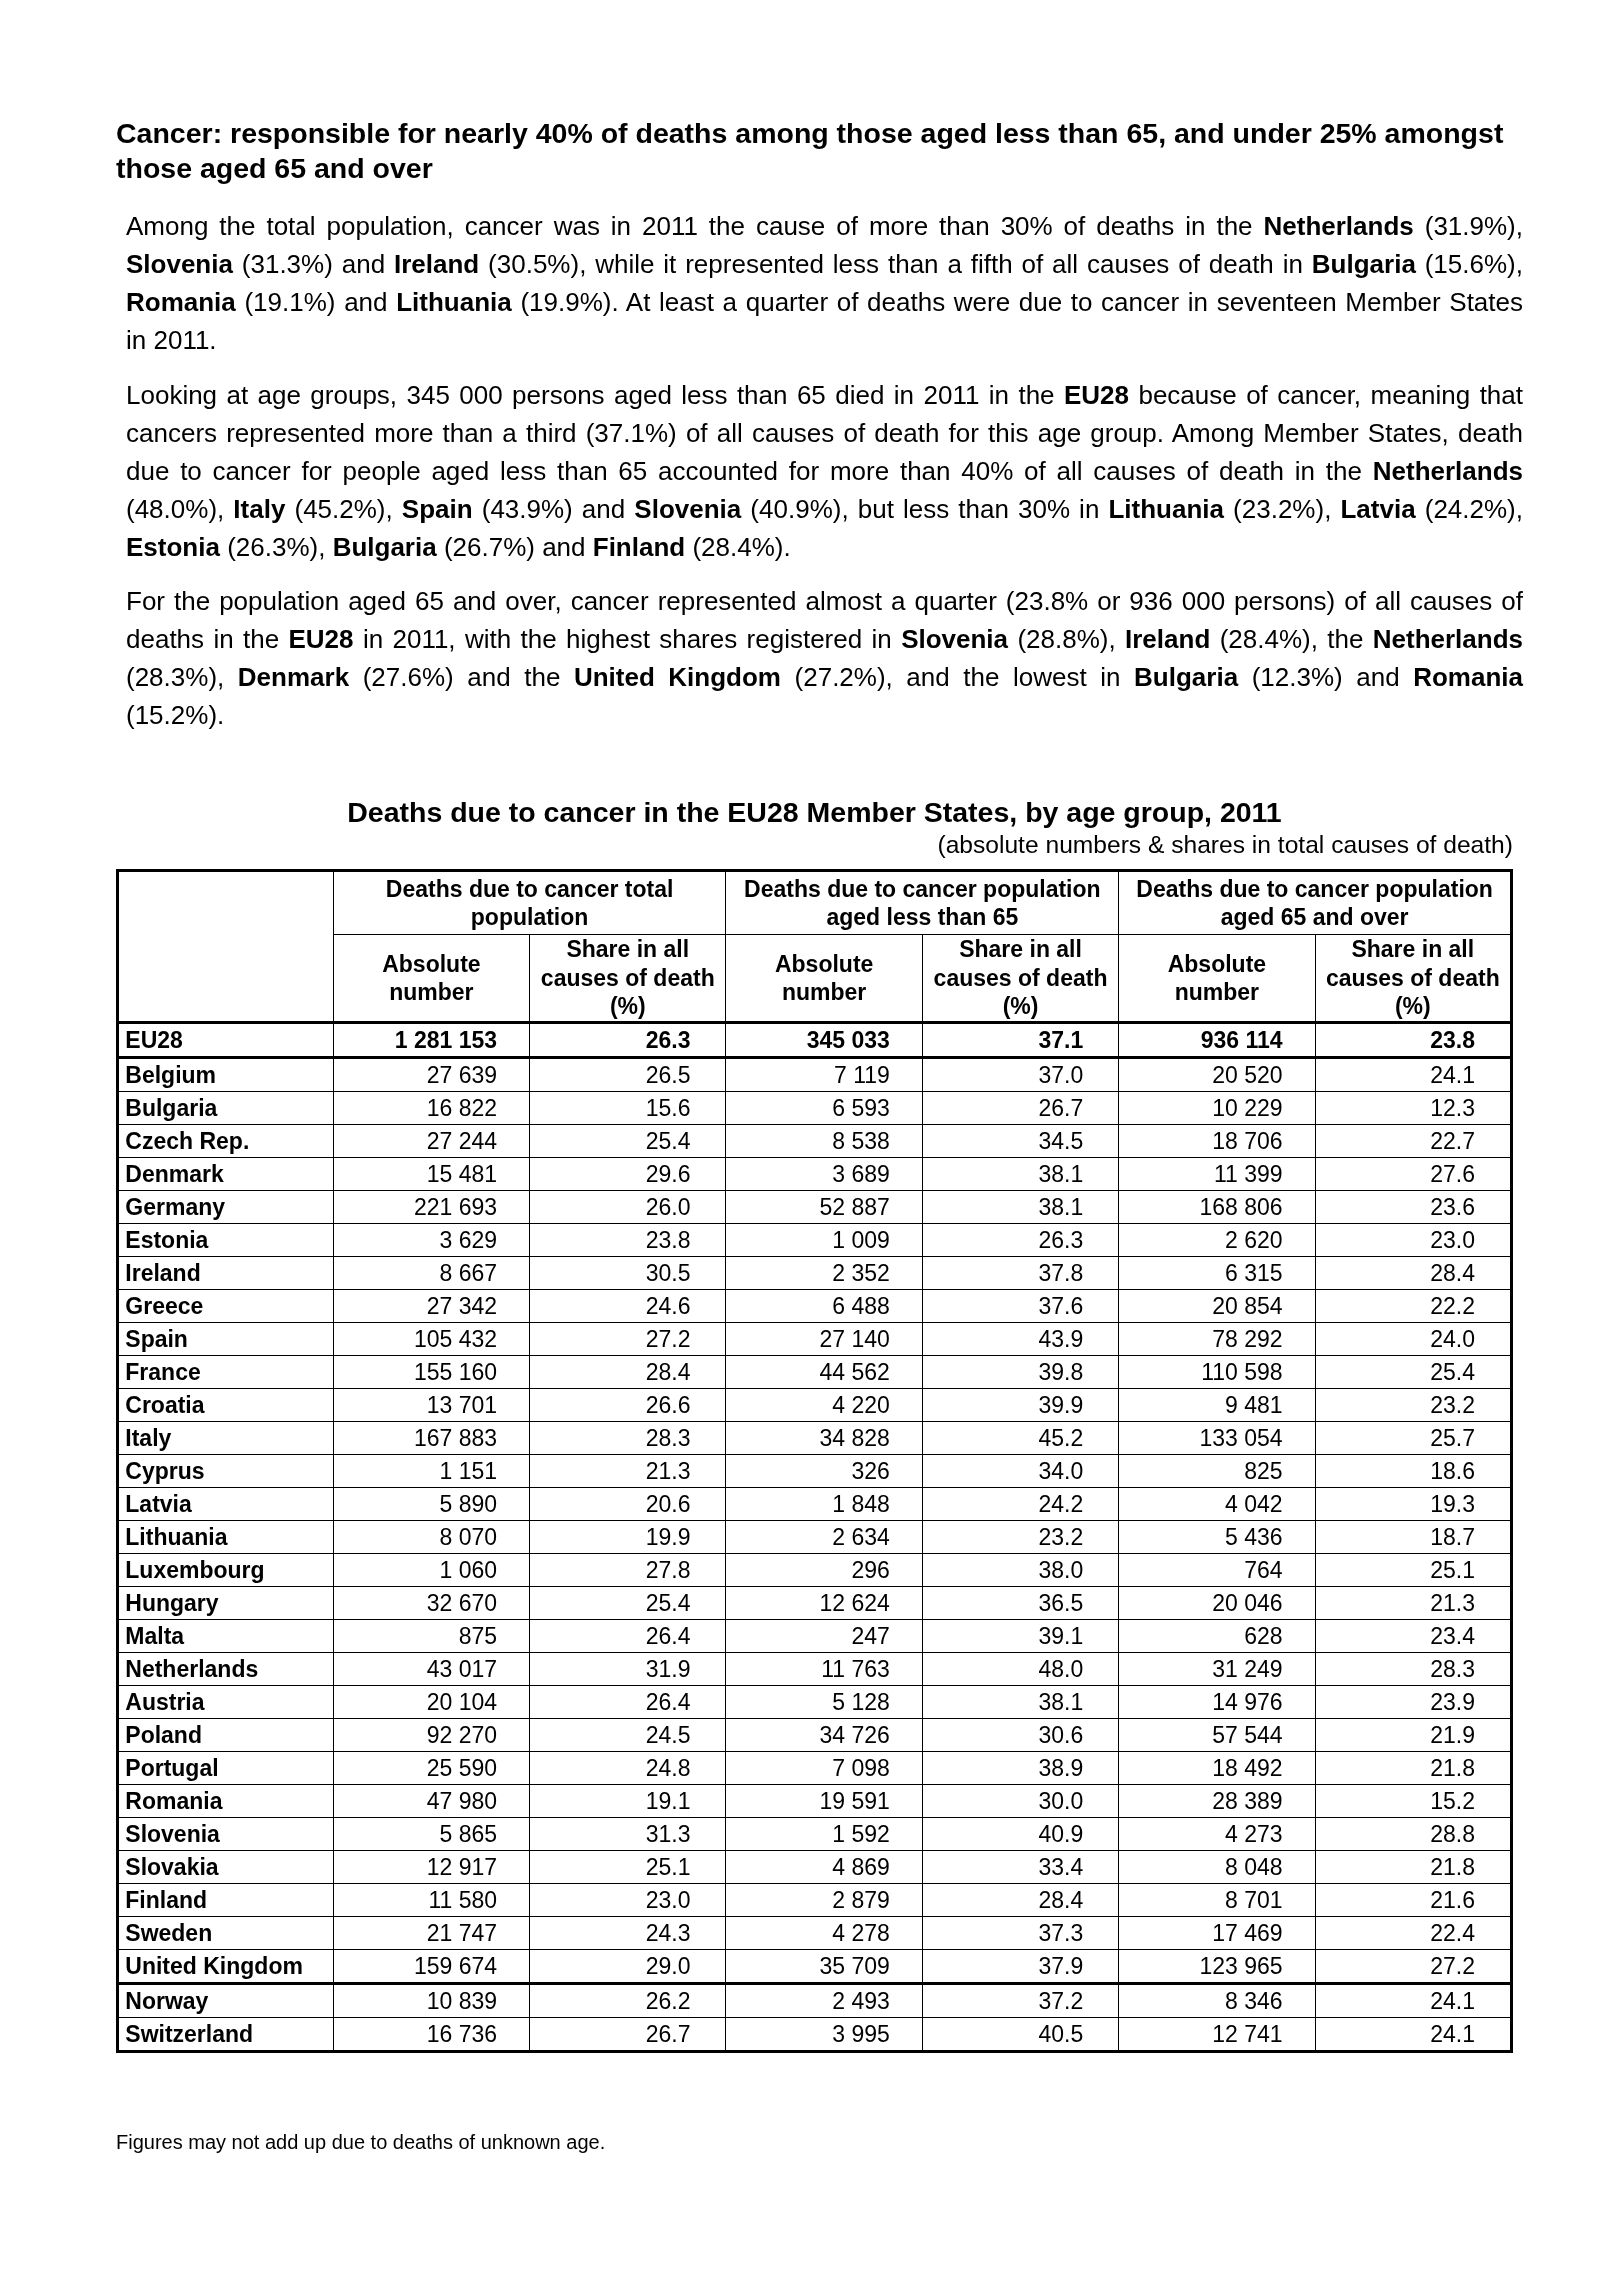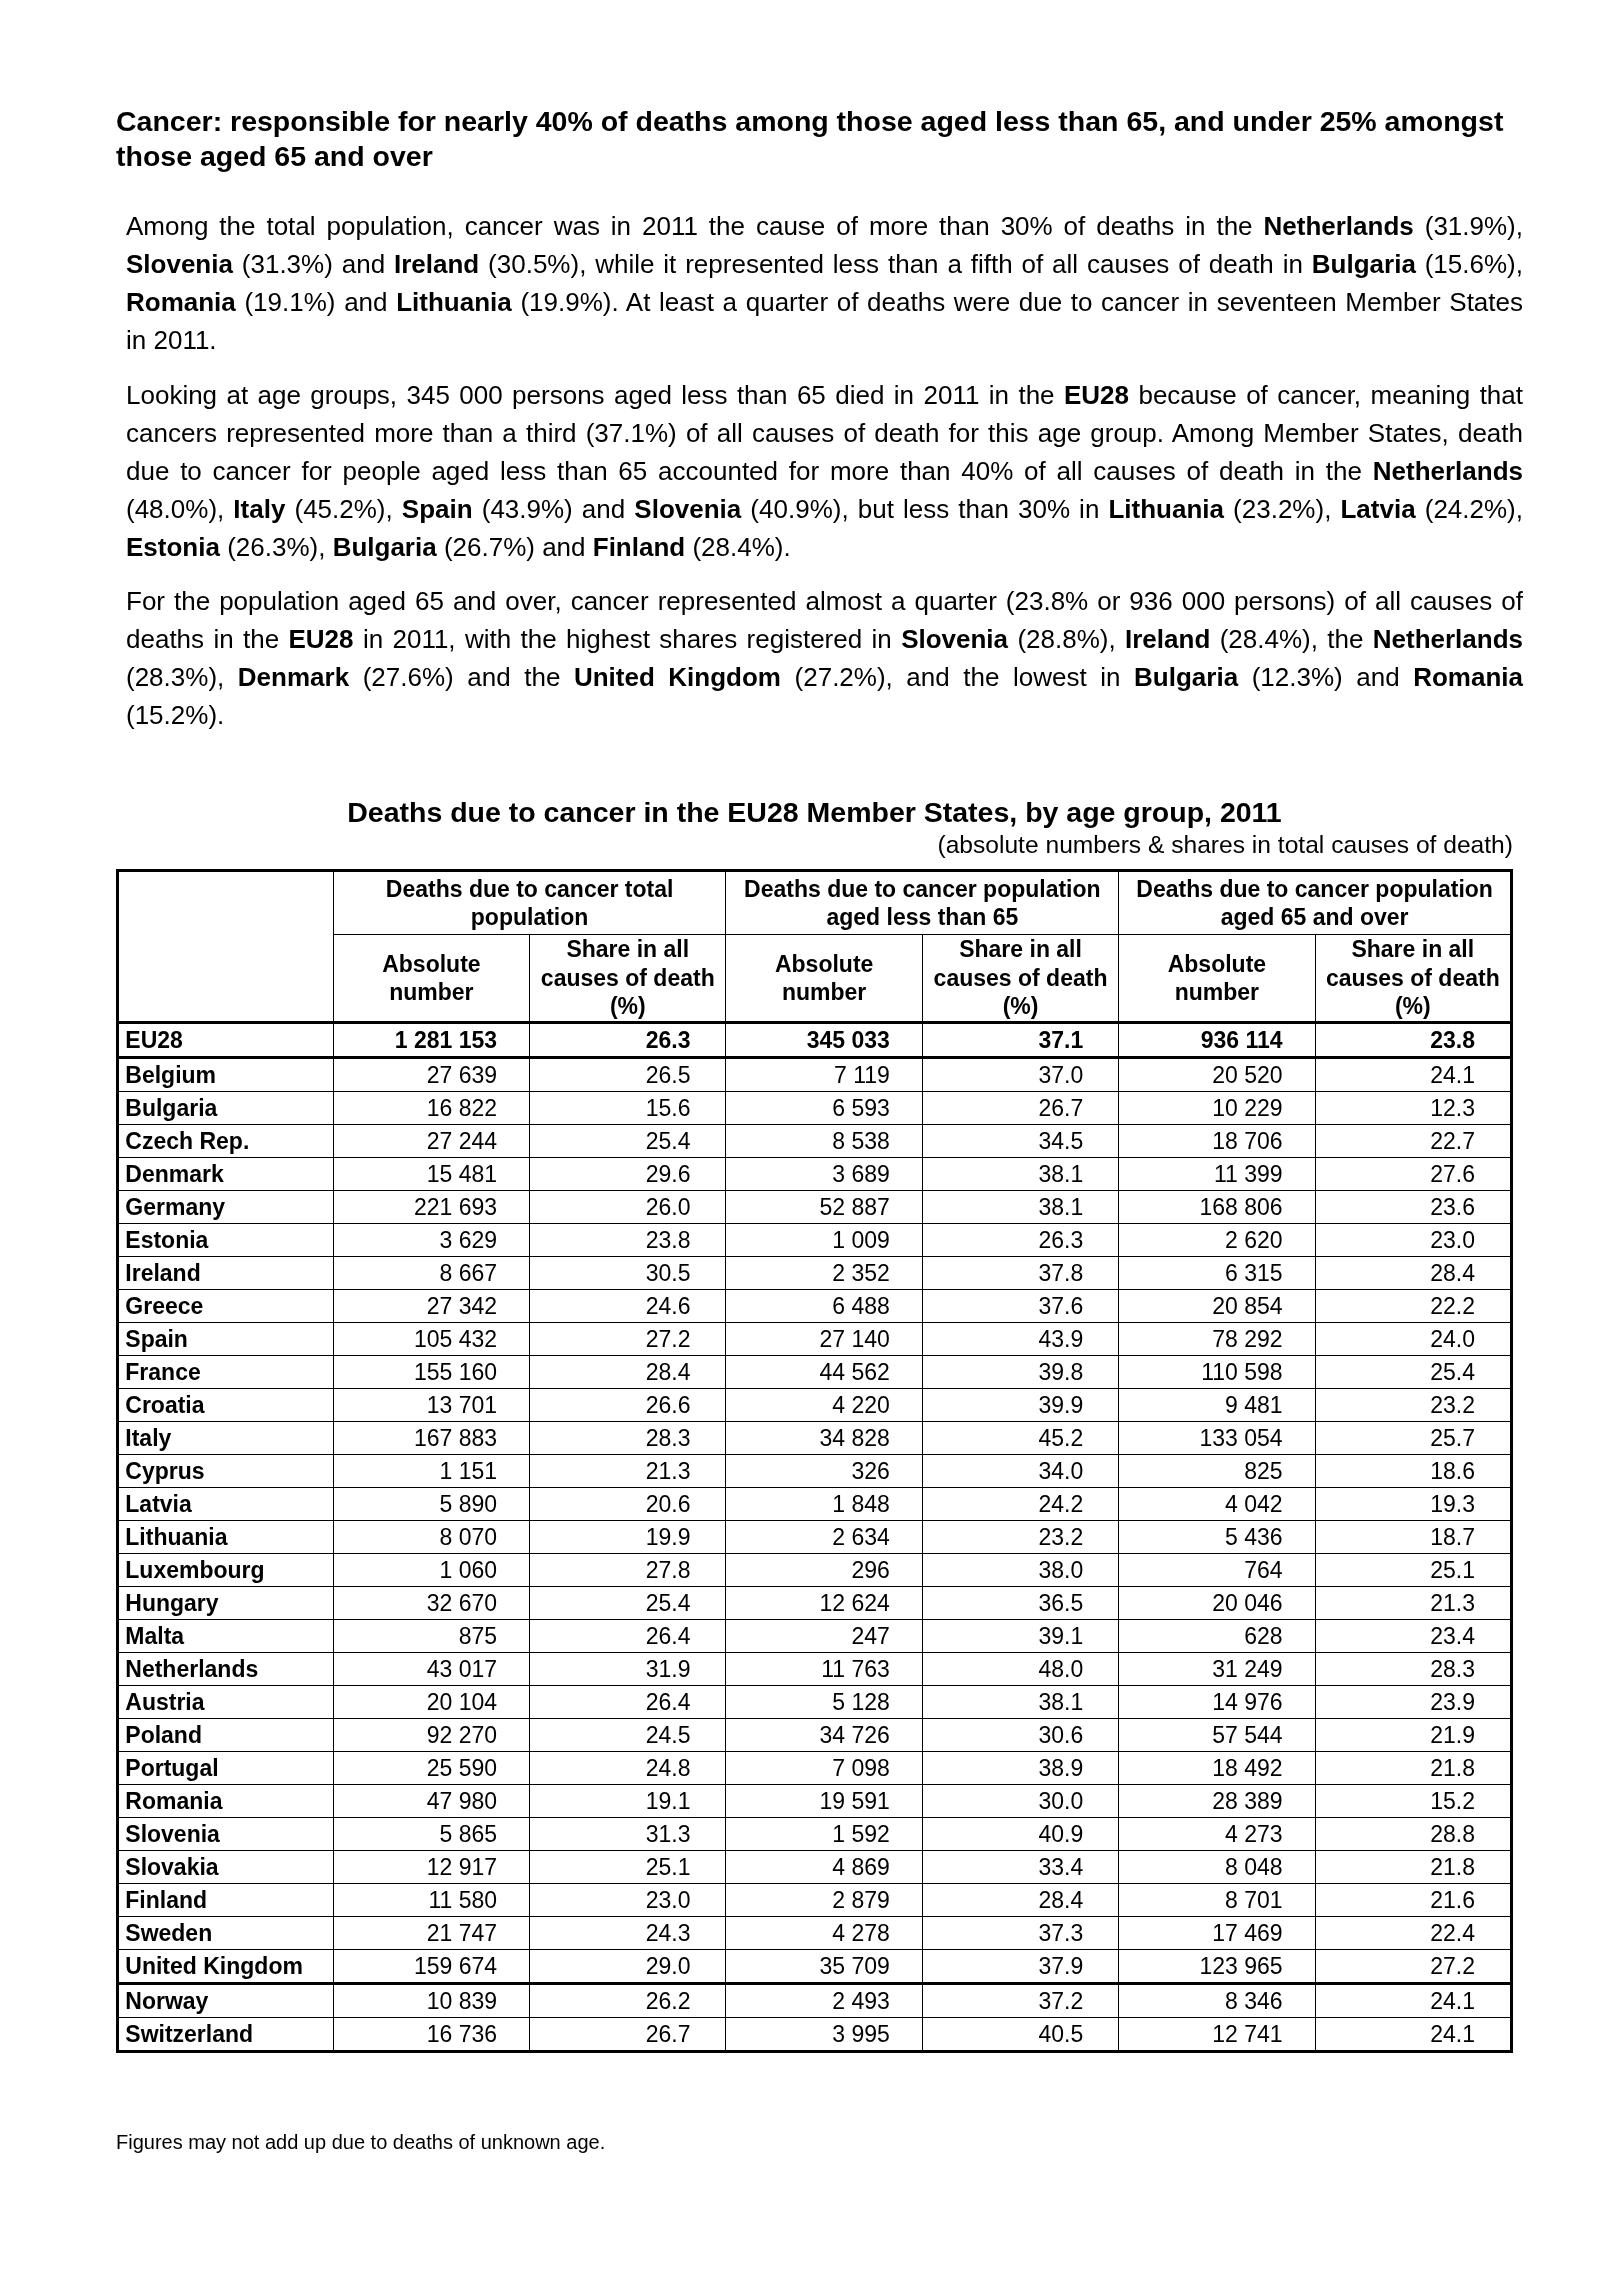--- a/index.html
+++ b/index.html
@@ -2,21 +2,21 @@
 <html style="font-size:12.7px"><head>
 <meta charset="utf-8">
 <style>
   html, body { margin:0; padding:0; background:#ffffff; }
   body {
     width:1623px; height:2295px; position:relative; overflow:hidden;
     font-family:"Liberation Sans", sans-serif; color:#000;
   }
   .page { position:absolute; left:116px; top:0; width:1397px; }
   .heading {
-    position:absolute; top:104px; left:0; width:1397px;
+    position:absolute; top:116px; left:0; width:1397px;
     font-size:28.5px; font-weight:bold; line-height:35px; margin:0;
   }
   .para {
     position:absolute; left:0; width:1397px;
     font-size:26px; line-height:38px; text-align:justify; margin:10px;
   }
   .para b { font-weight:bold; }
   #p1 { top:197px; }
   #p2 { top:366px; }
   #p3 { top:572px; }

